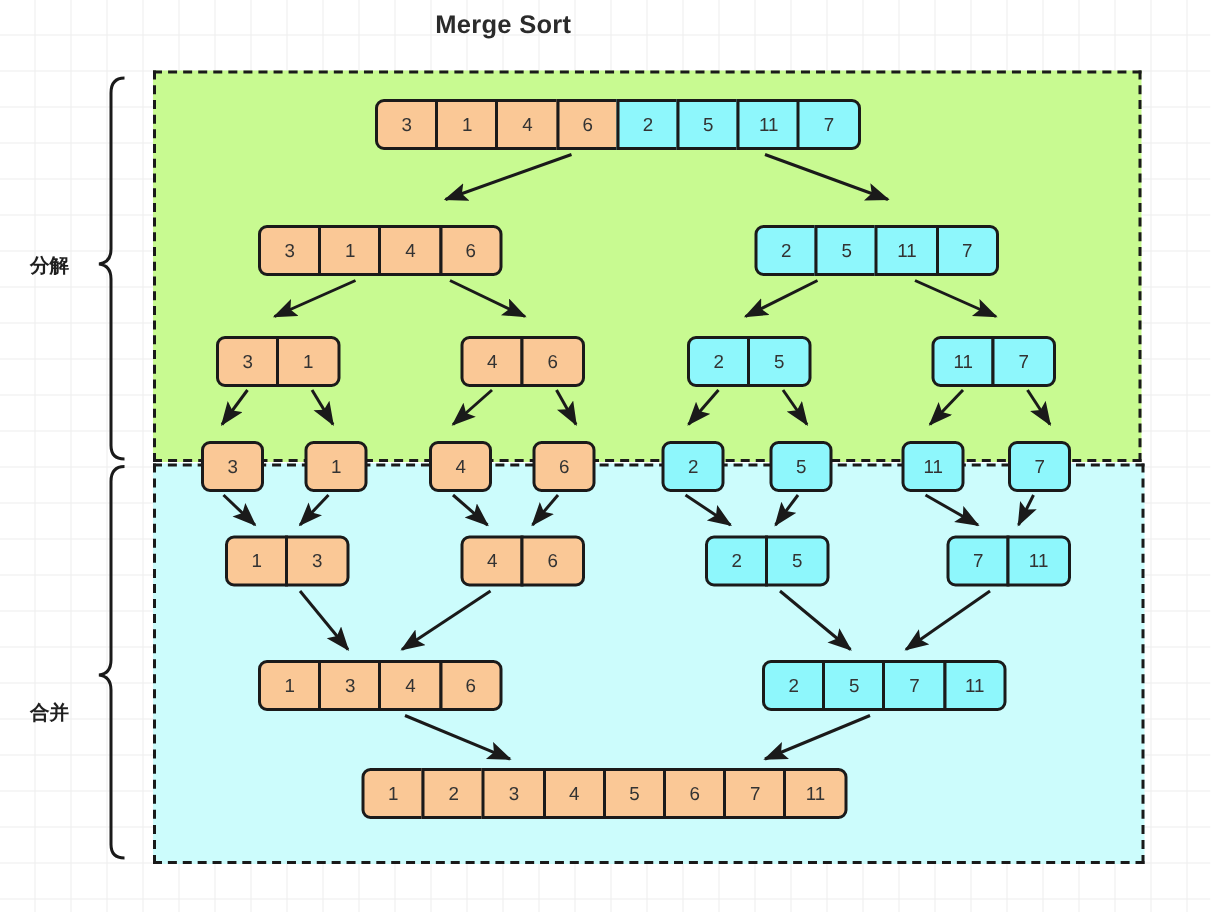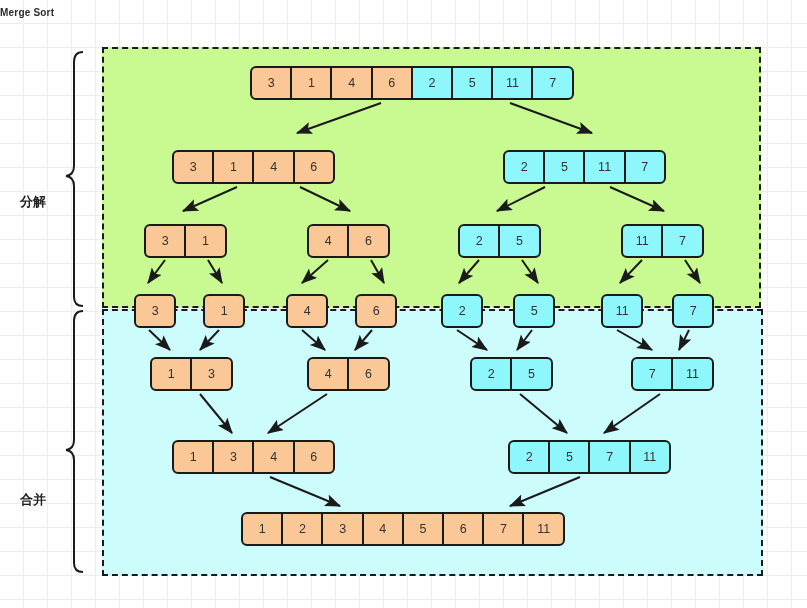--- a/index.html
+++ b/index.html
@@ -18,21 +18,22 @@
       linear-gradient(to right, #ededed 1px, transparent 1px),
       linear-gradient(to bottom, #ededed 1px, transparent 1px);
     background-size: 24px 24px;
     background-position: -1px -1px;
   }
   #title {
     position: absolute;
     left: 0;
     top: 7px;
     width: 671px;
-    font-size: 10px;
+    text-align: center;
+    font-size: 17px;
     font-weight: bold;
     color: #2b2b2b;
     letter-spacing: 0.2px;
   }
   .panel {
     position: absolute;
     box-sizing: border-box;
   }
   #panel-decompose {
     left: 102px;
@@ -49,21 +50,20 @@
     height: 267px;
     background: #ccfcfc;
     border: 2.5px dashed #1a1a1a;
   }
   .brace-label {
     position: absolute;
     font-size: 13px;
     font-weight: bold;
     color: #1f1f1f;
     white-space: nowrap;
-    margin-top: 25px;
   }
   #label-decompose { left: 20px; top: 168px; }
   #label-merge { left: 20px; top: 466px; }
 
   .array {
     position: absolute;
     display: flex;
     height: 34px;
   }
   .cell {

